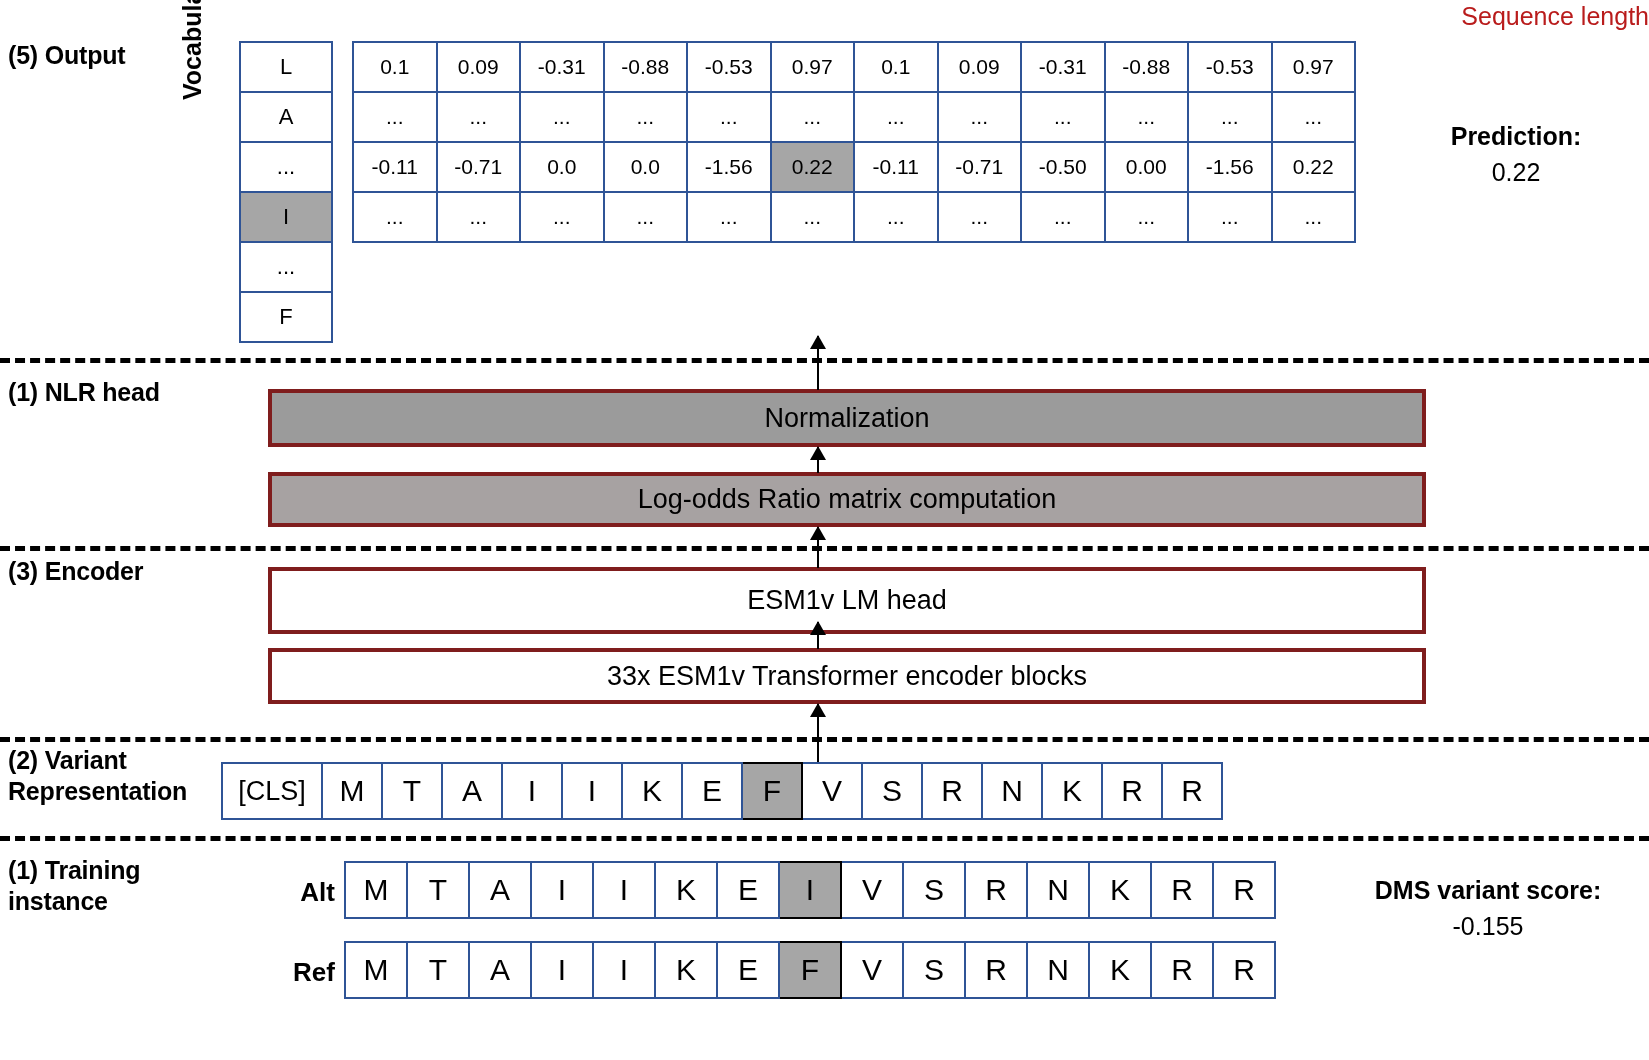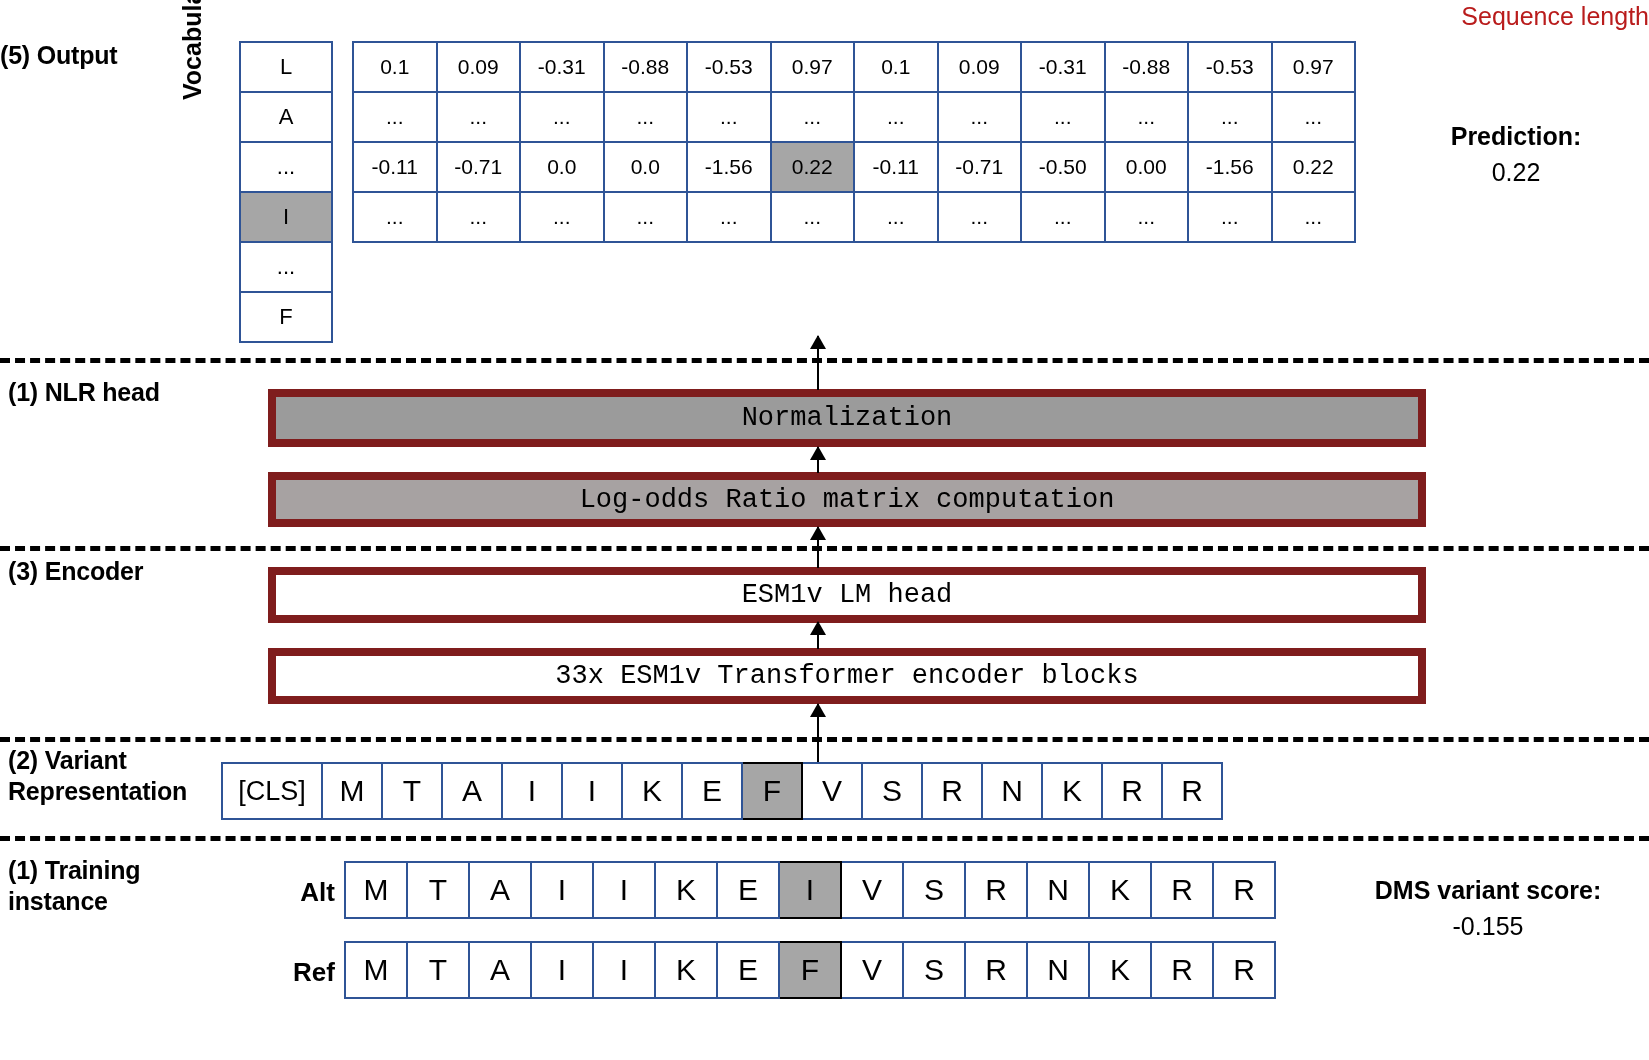--- a/index.html
+++ b/index.html
@@ -74,28 +74,27 @@
   #vocab-col { left: 239px; top: 41px; }
   #vocab-col td { width: 92px; height: 50px; font-size: 22px; }
 
   
   #value-matrix { left: 352px; top: 41px; }
   #value-matrix td { width: 83.5px; height: 50px; }
 
   
   .pbox {
     position: absolute;
-    border: 8px solid #7f1d1d;
+    border: 4px solid #7f1d1d;
     display: flex;
     align-items: center;
     justify-content: center;
     font-size: 27px;
     color: #000;
     background: #ffffff;
-    font-family: Liberation Mono, monospace;
   }
   .pbox.gray-dark { background: #9b9b9b; }
   .pbox.gray-light { background: #a7a2a2; }
 
   
   .arrow {
     position: absolute;
     width: 2px;
     background: #000;
     left: 817px;
@@ -160,21 +159,21 @@
 </style>
 </head>
 <body>
 
 <div id="seq-len-title">
   <span class="inner">Sequence length</span>
 </div>
 
 <div id="vocab-axis">Vocabulary</div>
 
-<div class="stage-label" style="left:0; top:40px;">(5) Output</div>
+<div class="stage-label" style="left:8px; top:40px;">(5) Output</div>
 
 <table class="grid" id="vocab-col">
   <tbody>
       <tr>
         <td>L</td>
       </tr>
       <tr>
         <td>A</td>
       </tr>
       <tr>
@@ -268,21 +267,21 @@
 <div class="pbox gray-dark" style="left:268px; top:389px; width:1158px; height:58px;">
   <span>Normalization</span>
 </div>
 
 <div class="pbox gray-light" style="left:268px; top:472px; width:1158px; height:55px;">
   <span>Log-odds Ratio matrix computation</span>
 </div>
 
 <div class="stage-label" style="left:8px; top:556px;">(3) Encoder</div>
 
-<div class="pbox" style="left:268px; top:567px; width:1158px; height:56px;">
+<div class="pbox" style="left:268px; top:567px; width:1158px; height:67px;">
   <span>ESM1v LM head</span>
 </div>
 
 <div class="pbox" style="left:268px; top:648px; width:1158px; height:56px;">
   <span>33x ESM1v Transformer encoder blocks</span>
 </div>
 
 <div class="arrow" style="top:336px; height:54px;"></div>
 <div class="arrow" style="top:447px; height:26px;"></div>
 <div class="arrow" style="top:527px; height:41px;"></div>

